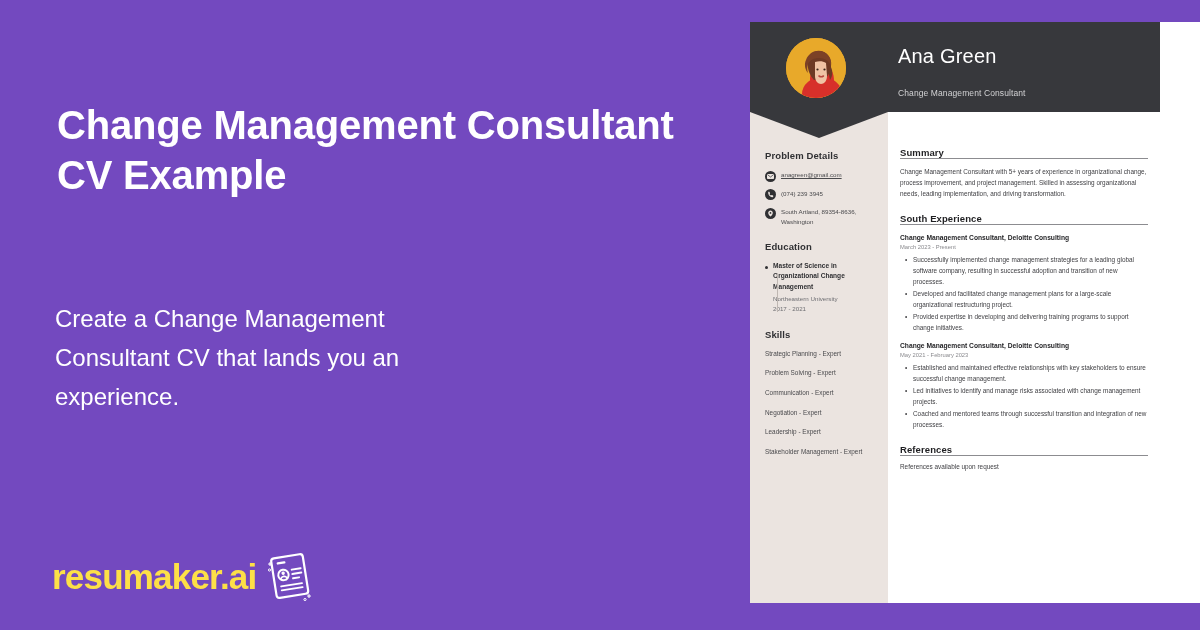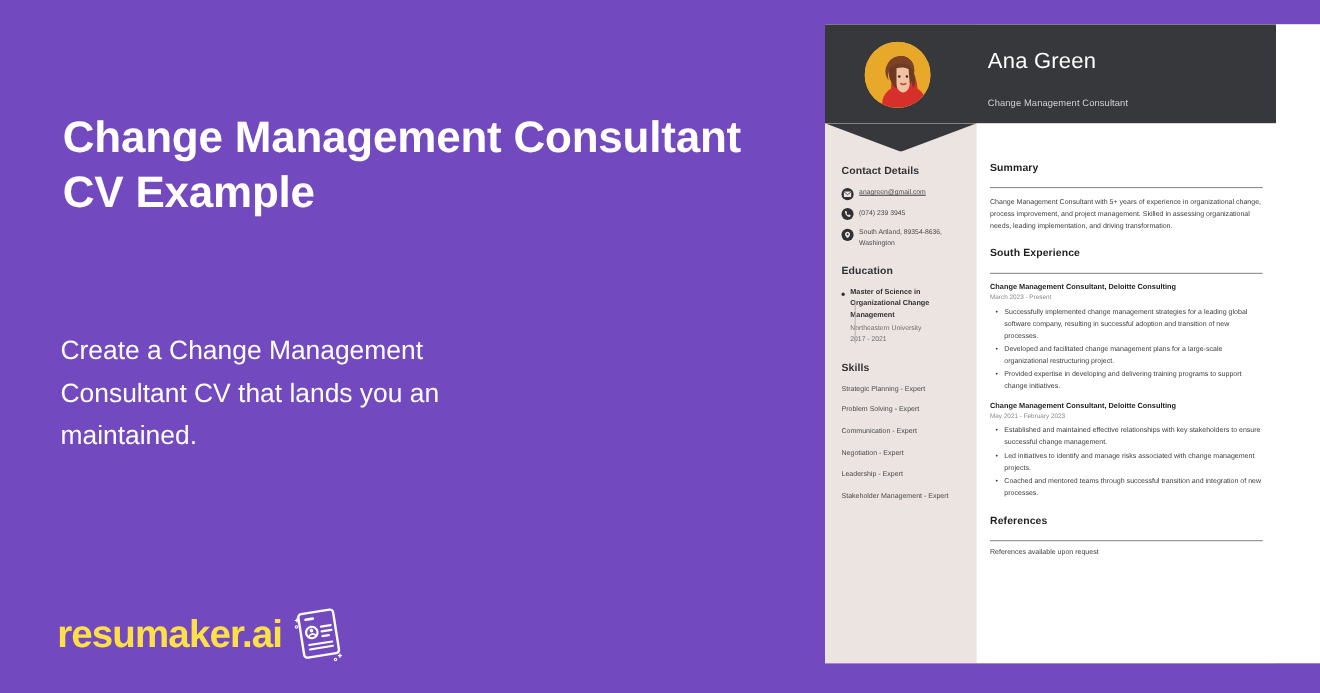--- a/index.html
+++ b/index.html
@@ -124,21 +124,21 @@
   .edu-date { font-size: 6.2px; color: #6E6E72; line-height: 1.6; }
 
   .skill-item {
     font-size: 6.4px; color: #4A4A4D; line-height: 1.5; margin-bottom: 10px;
   }
 
   
   .mn { position: absolute; left: 150px; top: 125px; width: 248px; z-index: 5; }
   .mn-h {
     font-size: 9.5px; font-weight: bold; color: #1F1F22;
-    padding-bottom: 12px; border-bottom: 1px solid #8C8C90;
+    padding-bottom: 0; border-bottom: 1px solid #8C8C90;
     letter-spacing: 0.1px;
   }
   .mn-sec { margin-bottom: 14px; }
   .mn-p {
     font-size: 6.4px; color: #3E3E42; line-height: 1.72; margin-top: 7px;
   }
   .job { margin-top: 8px; }
   .job-title {
     font-size: 6.7px; font-weight: bold; color: #1F1F22; line-height: 1.5;
   }
@@ -151,21 +151,21 @@
   .job-li::before {
     content: "\2022"; position: absolute; left: -8px; top: 0; color: #3E3E42;
   }
   .mn-note { font-size: 6.4px; color: #3E3E42; margin-top: 7px; }
 </style>
 </head>
 <body>
 
 <div class="promo">
   <div class="promo-title">Change Management Consultant CV Example</div>
-  <div class="promo-sub">Create a Change Management Consultant CV that lands you an maintained.</div>
+  <div class="promo-sub">Create a Change Management Consultant CV that lands you an experience.</div>
 
   <div class="logo">
     <span class="logo-word">resumaker.ai</span>
     <span class="logo-mark">
       <svg width="56" height="56" viewBox="0 0 56 56">
         <g transform="rotate(-9 30 30)">
           <rect x="14" y="8" width="32" height="40" rx="3" fill="none" stroke="#ffffff" stroke-width="2.2"></rect>
           <rect x="19" y="12.5" width="9" height="2.4" rx="1.2" fill="#ffffff"></rect>
           <circle cx="24" cy="26" r="5.2" fill="none" stroke="#ffffff" stroke-width="2"></circle>
           <circle cx="24" cy="24.2" r="1.7" fill="#ffffff"></circle>
@@ -209,21 +209,21 @@
   </div>
 
   <div class="name-block">
     <div class="res-name">Ana Green</div>
     <div class="res-role">Change Management Consultant</div>
   </div>
 
   <div class="sb">
 
     <div>
-      <div class="sb-h">Contact Details</div>
+      <div class="sb-h">Problem Details</div>
 
       <div class="contact-row">
         <span class="c-ico">
           <svg width="7" height="7" viewBox="0 0 7 7">
               <rect x="0" y="1" width="7" height="5" rx="0.8" fill="#EBE4E0"></rect>
               <path d="M0.4 1.6 3.5 4 6.6 1.6" stroke="#303033" stroke-width="0.7" fill="none"></path>
             </svg>
         </span>
         <span class="c-txt link">anagreen@gmail.com</span>
       </div>

